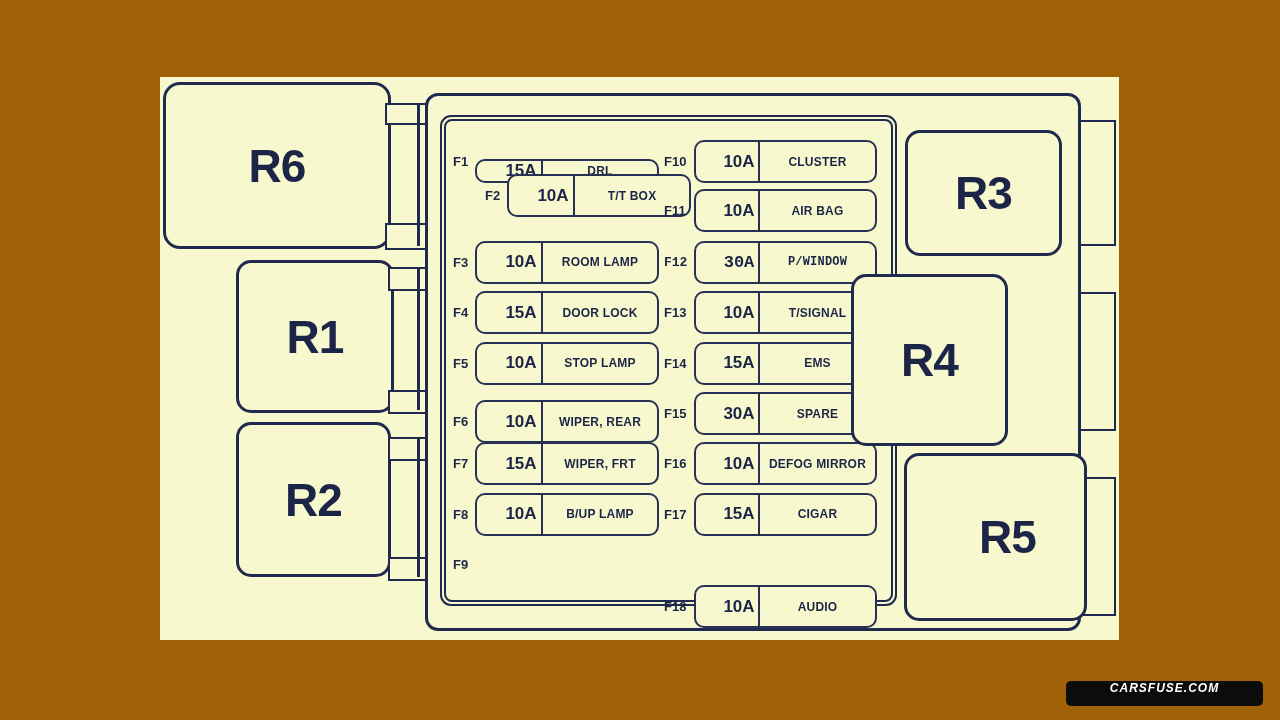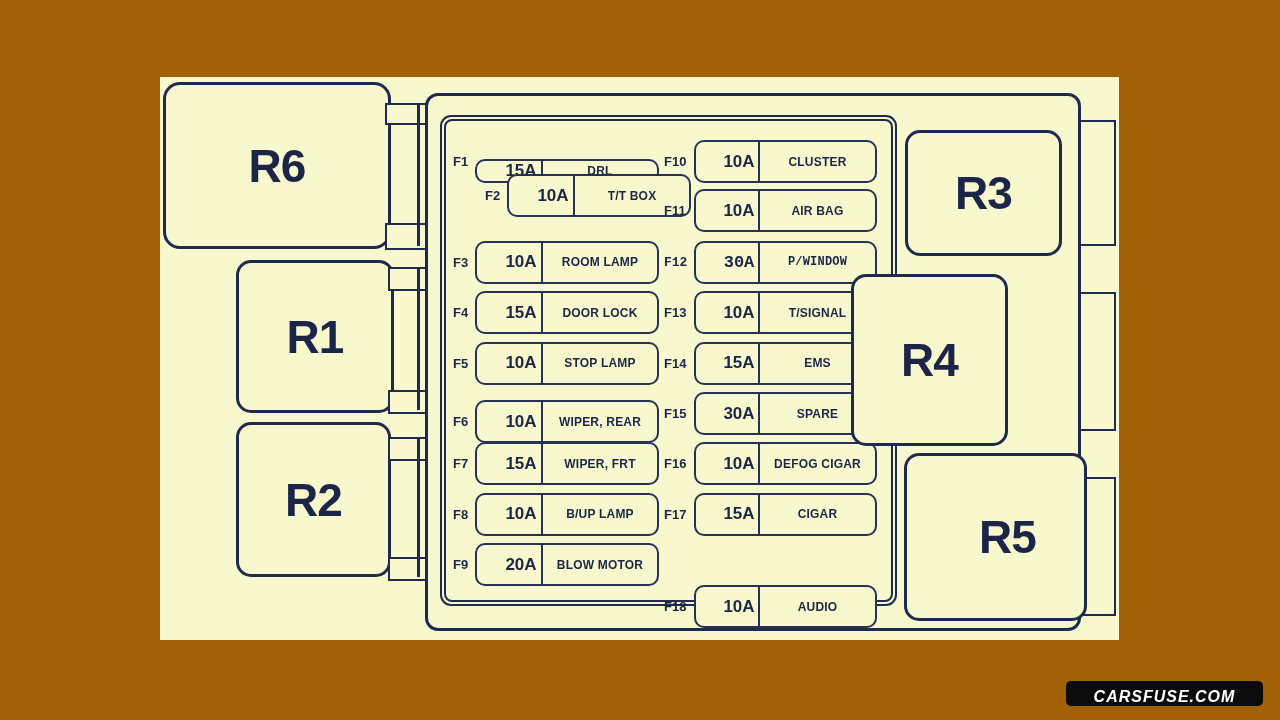--- a/index.html
+++ b/index.html
@@ -29,22 +29,22 @@
          border:2.5px solid #273156;border-radius:10px;overflow:hidden;}
   .fuse-amp{flex:none;display:flex;align-items:center;justify-content:center;
          border-right:2.5px solid #273156;font-weight:700;font-size:17px;color:#1c2547;padding-left:24px;}
   .col-left .fuse-amp{width:40px;}
   .col-right .fuse-amp{width:38px;}
   .fuse-name{flex:1;display:flex;align-items:center;justify-content:center;
          font-weight:700;font-size:12px;letter-spacing:0.2px;color:#1c2547;
          white-space:nowrap;padding:0 2px;}
   .watermark{position:absolute;left:1066px;top:681px;width:197px;height:25px;
          background:#0c0c0c;color:#ffffff;border-radius:5px;
-         display:flex;align-items:flex-end;justify-content:center;
-         font-weight:700;font-style:italic;font-size:16px;letter-spacing:1px;}
+         display:flex;align-items:flex-start;justify-content:center;
+         font-weight:700;font-style:italic;font-size:12px;letter-spacing:1px;}
 </style>
 </head>
 <body>
 
 <div class="stage">
 
   <div class="paper"></div>
 
   <div class="box relay" style="left:163px;top:82px;width:222px;height:161px;border-radius:17px;">
     <span>R6</span>
@@ -130,24 +130,20 @@
       </div>
       <div class="fuse-row" style="top: 352.8px;">
         <span class="fuse-id">F8</span>
         <div class="fuse-capsule">
           <div class="fuse-amp">10A</div>
           <div class="fuse-name">B/UP LAMP</div>
         </div>
       </div>
       <div class="fuse-row" style="top: 403.2px;">
         <span class="fuse-id">F9</span>
-        <div class="fuse-capsule">
-          <div class="fuse-amp">20A</div>
-          <div class="fuse-name">BLOW MOTOR</div>
-        </div>
       </div>
     </div>
   <div class="fuse-col col-right" id="col-right">
       <div class="fuse-row" style="top: 0px;">
         <span class="fuse-id">F10</span>
         <div class="fuse-capsule">
           <div class="fuse-amp">10A</div>
           <div class="fuse-name">CLUSTER</div>
         </div>
       </div>
@@ -183,21 +179,21 @@
         <span class="fuse-id">F15</span>
         <div class="fuse-capsule">
           <div class="fuse-amp">30A</div>
           <div class="fuse-name">SPARE</div>
         </div>
       </div>
       <div class="fuse-row" style="top: 302.4px;">
         <span class="fuse-id">F16</span>
         <div class="fuse-capsule">
           <div class="fuse-amp">10A</div>
-          <div class="fuse-name">DEFOG CIGAR</div>
+          <div class="fuse-name">DEFOG MIRROR</div>
         </div>
       </div>
       <div class="fuse-row" style="top: 352.8px;">
         <span class="fuse-id">F17</span>
         <div class="fuse-capsule">
           <div class="fuse-amp">15A</div>
           <div class="fuse-name">CIGAR</div>
         </div>
       </div>
       <div class="fuse-row" style="top: 403.2px; margin-top: 42px;">

